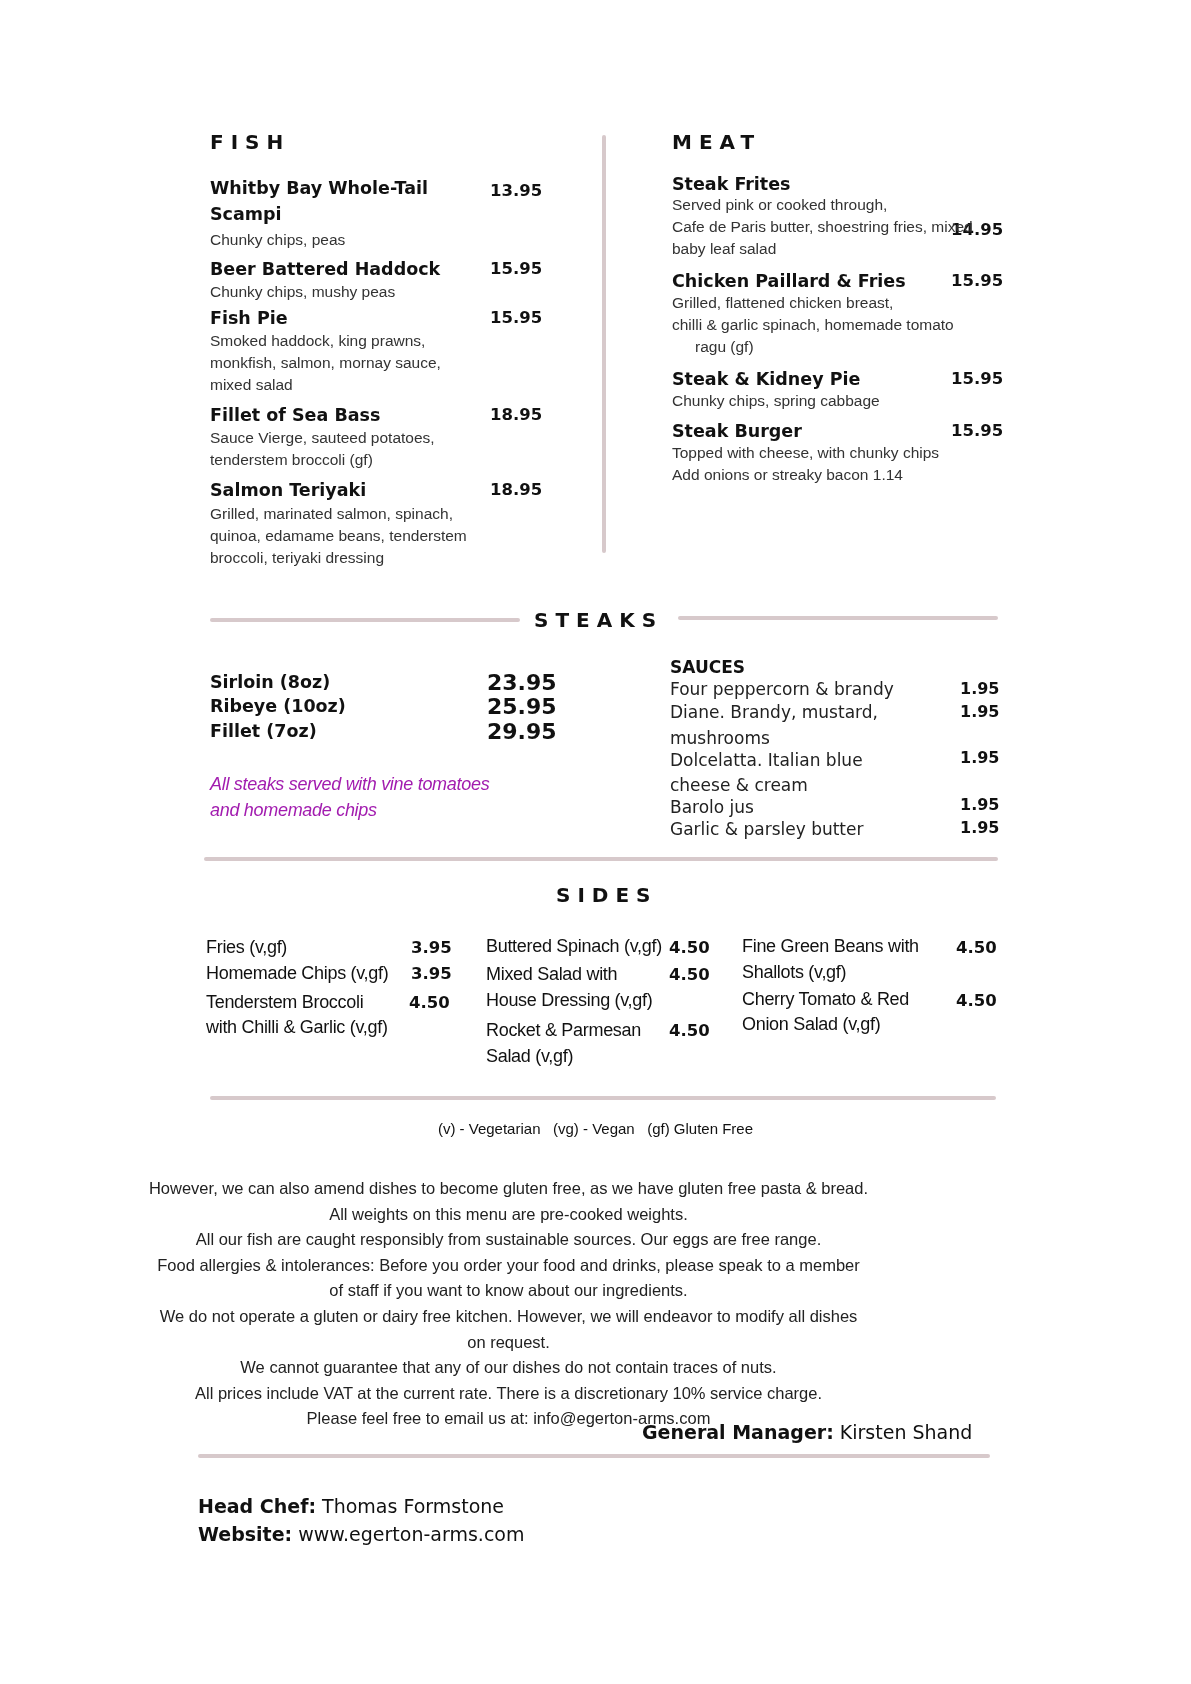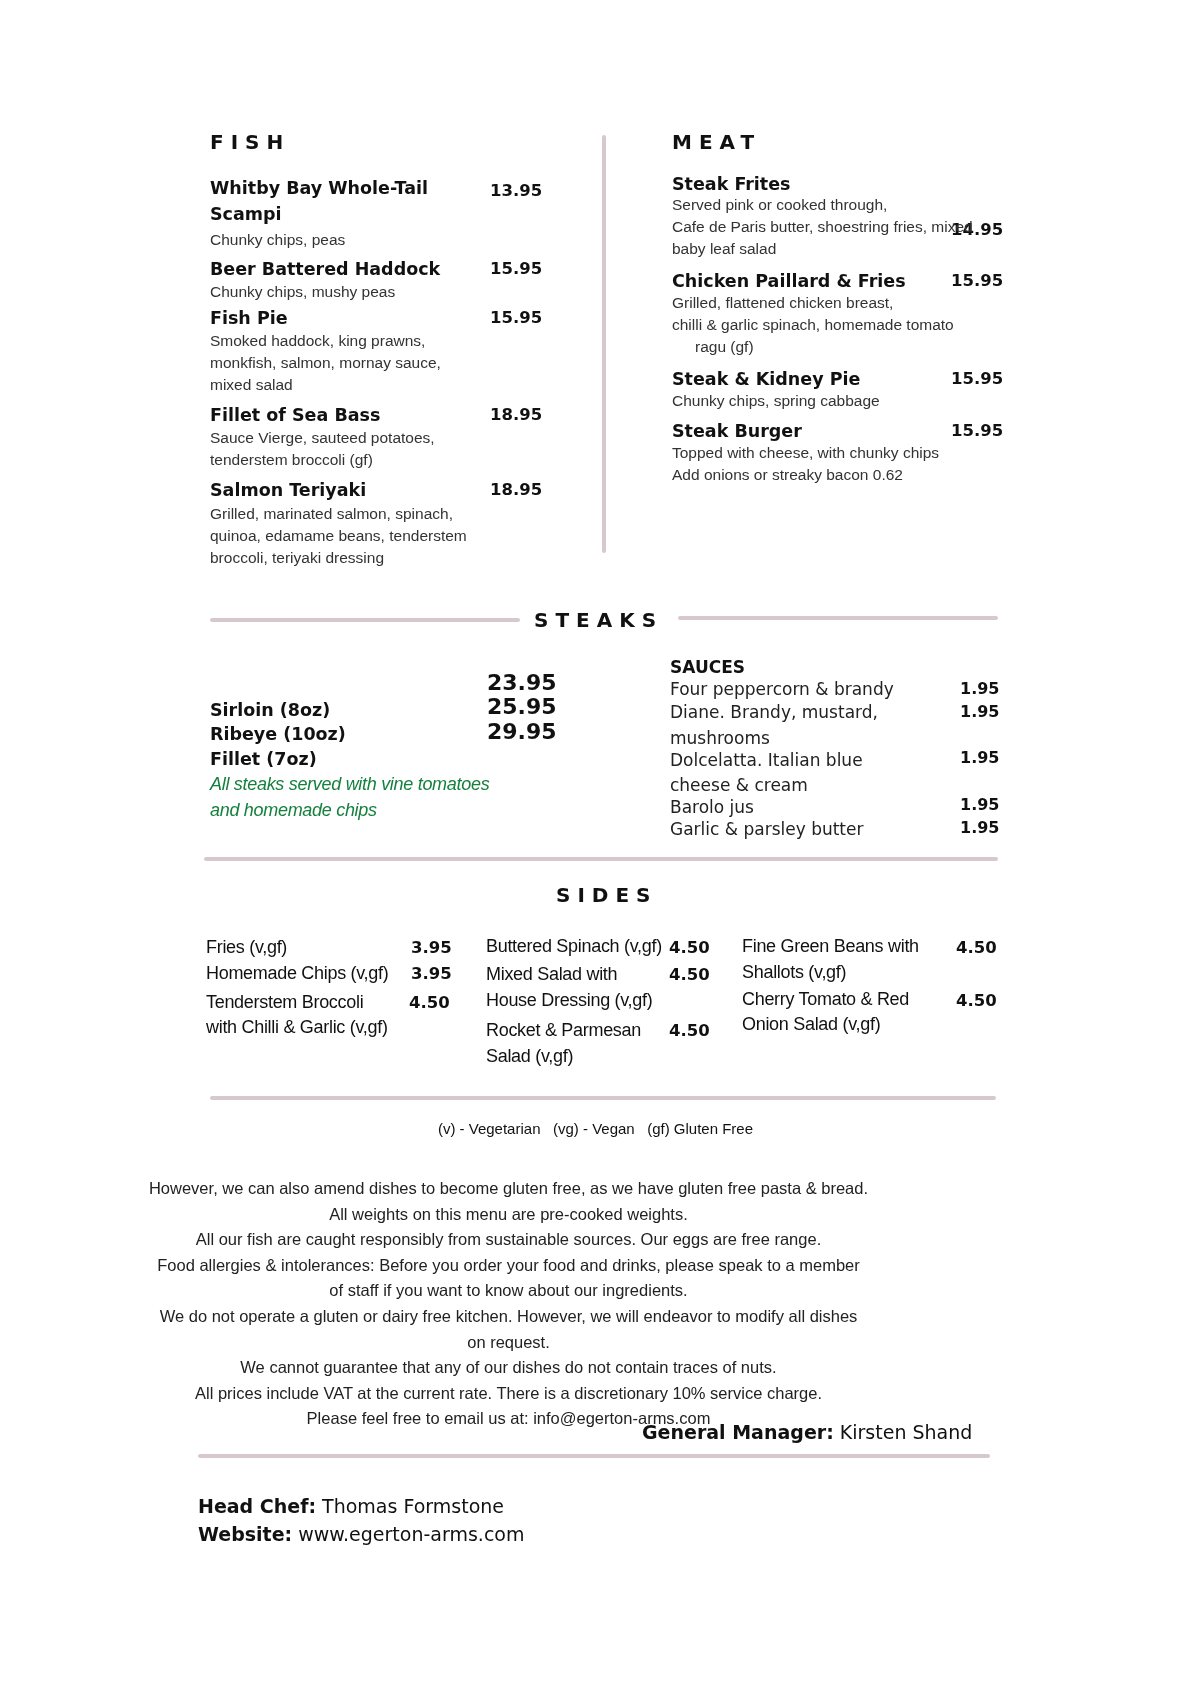--- a/index.html
+++ b/index.html
@@ -5,23 +5,23 @@
   html, body { margin: 0; padding: 0; background: #ffffff; }
   body { width: 1191px; height: 1684px; position: relative; overflow: hidden;
          font-family: "Liberation Sans", "DejaVu Sans", sans-serif; color: #111; }
   .abs { position: absolute; }
   .sec-title { font-family: "DejaVu Sans", sans-serif; font-weight: bold; font-size: 20px; letter-spacing: 7px; color: #111; }
   .item-name { font-family: "DejaVu Sans", sans-serif; font-weight: bold; font-size: 17.5px; color: #111; line-height: 26px; }
   .item-price { font-family: "DejaVu Sans", sans-serif; font-weight: bold; font-size: 16.5px; color: #111; line-height: 26px; }
   .item-desc { font-family: "Liberation Sans", sans-serif; font-size: 15.5px; color: #333; line-height: 22px; }
   .rule { position: absolute; background: #d7c9cb; height: 4px; border-radius: 2px; }
   .vrule { position: absolute; background: #d7c9cb; width: 4px; border-radius: 2px; }
-  .steak-name { font-family: "DejaVu Sans", sans-serif; font-weight: bold; font-size: 17.5px; line-height: 25px; margin-top: 28px; }
+  .steak-name { font-family: "DejaVu Sans", sans-serif; font-weight: bold; font-size: 17.5px; line-height: 25px; }
   .steak-price { font-family: "DejaVu Sans", sans-serif; font-weight: bold; font-size: 22px; line-height: 25px; text-align: right; }
-  .steak-note { font-family: "Liberation Sans", sans-serif; font-style: italic; font-size: 18px; line-height: 26px; color: #15803d; letter-spacing: -0.3px; }
+  .steak-note { font-family: "Liberation Sans", sans-serif; font-style: italic; font-size: 18px; line-height: 26px; color: #a21caf; letter-spacing: -0.3px; }
   .sauce-title { font-family: "DejaVu Sans", sans-serif; font-weight: bold; font-size: 17px; }
   .sauce-name { font-family: "DejaVu Sans", sans-serif; font-size: 17px; color: #222; line-height: 23px; }
   .sauce-price { font-family: "DejaVu Sans", sans-serif; font-weight: bold; font-size: 16px; line-height: 23px; }
   .side-name { font-family: "Liberation Sans", sans-serif; font-size: 18px; color: #111; line-height: 25px; letter-spacing: -0.3px; }
   .side-price { font-family: "DejaVu Sans", sans-serif; font-weight: bold; font-size: 16.5px; line-height: 25px; }
   .legend { font-family: "Liberation Sans", sans-serif; font-size: 15px; color: #111; white-space: pre; }
   .notes { font-family: "Liberation Sans", sans-serif; font-size: 16.5px; color: #222; line-height: 25.6px; text-align: center; }
   .footer-line { font-family: "DejaVu Sans", sans-serif; font-size: 19px; color: #111; }
   .footer-line b { font-weight: bold; }
 </style>
@@ -89,21 +89,21 @@
 <div>
   <div class="abs item-name" style="left:672px; top:366px;">Steak &amp; Kidney Pie</div>
   <div class="abs item-price" style="left:951px; top:366px;">15.95</div>
   <div class="abs item-desc" style="left:672px; top:390px;">Chunky chips, spring cabbage</div>
 </div>
 
 <div>
   <div class="abs item-name" style="left:672px; top:418px;">Steak Burger</div>
   <div class="abs item-price" style="left:951px; top:418px;">15.95</div>
   <div class="abs item-desc" style="left:672px; top:442px;">Topped with cheese, with chunky chips</div>
-  <div class="abs item-desc" style="left:672px; top:464px;">Add onions or streaky bacon 0.62</div>
+  <div class="abs item-desc" style="left:672px; top:464px;">Add onions or streaky bacon 1.14</div>
 </div>
 
 <div class="rule" style="left:210px; top:618px; width:310px;"></div>
 <div class="abs sec-title" style="left:534px; top:608px;">STEAKS</div>
 <div class="rule" style="left:678px; top:616px; width:320px;"></div>
 
 <div>
   <div class="abs steak-name" style="left:210px; top:670px;">Sirloin (8oz)</div>
   <div class="abs steak-price" style="left:487px; top:670px;">23.95</div>
 </div>

